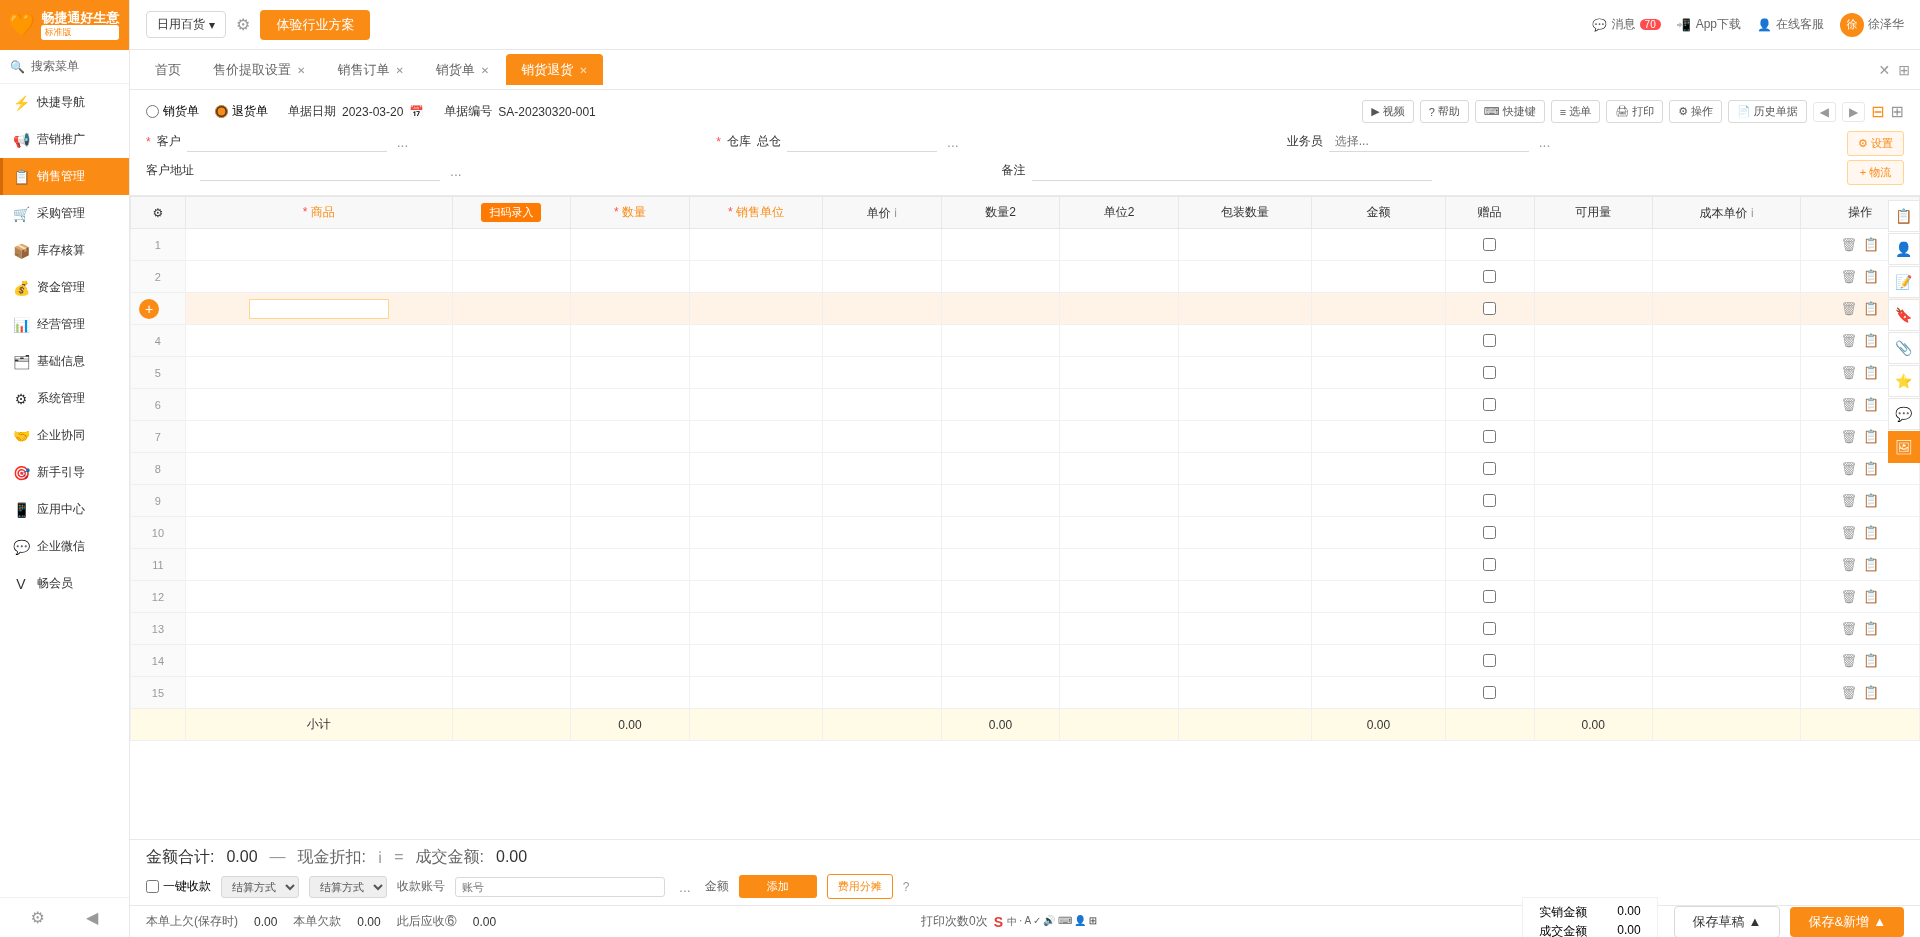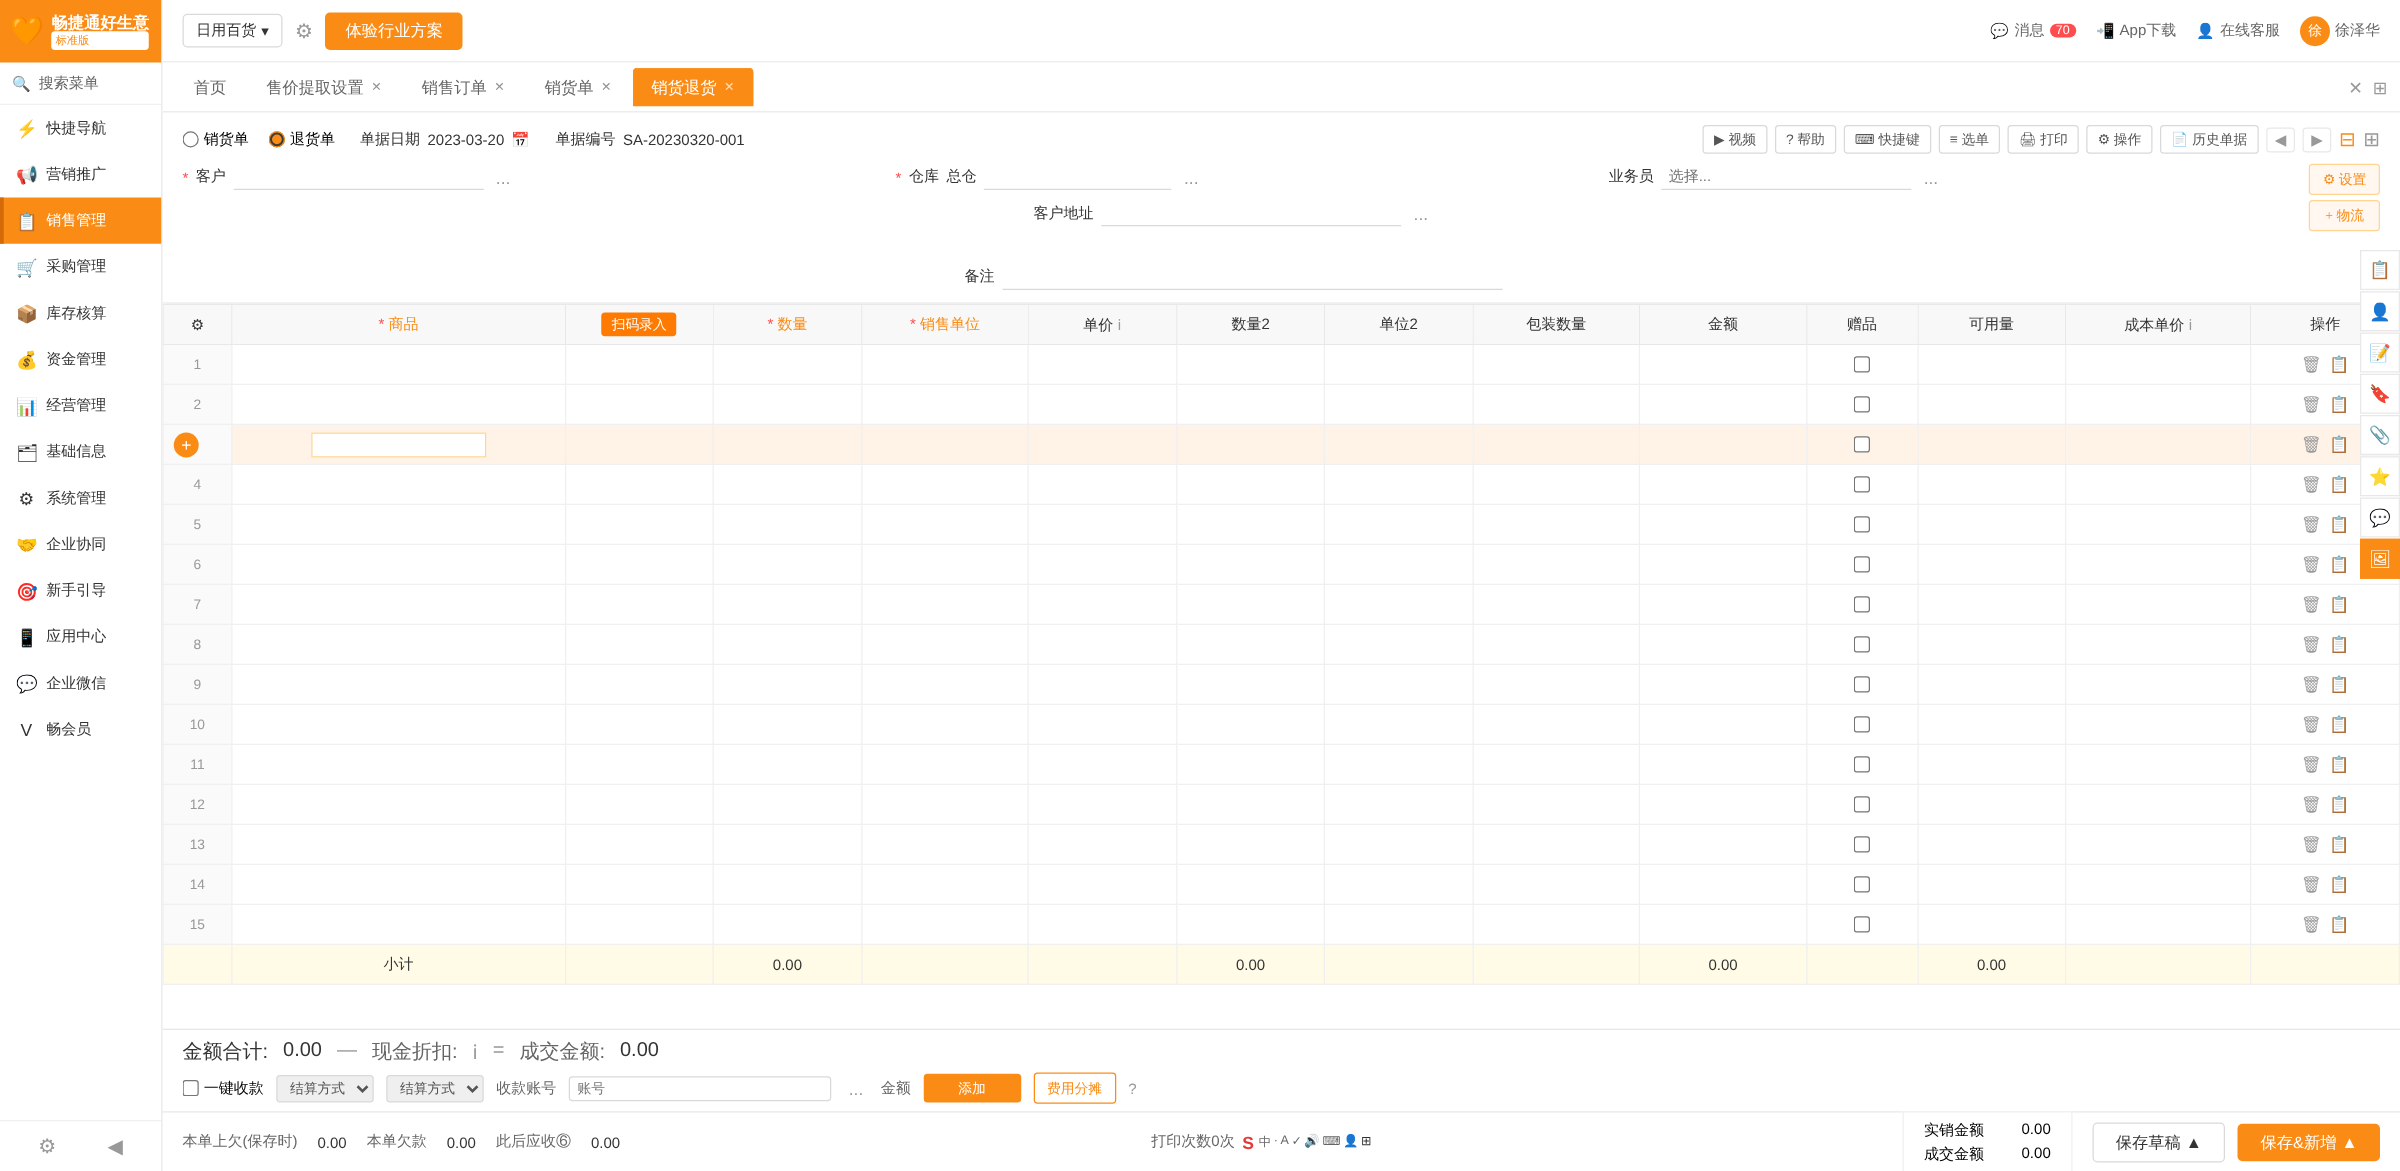--- a/index.html
+++ b/index.html
@@ -44,21 +44,21 @@
     .radio-item input[type=radio] { accent-color: #fa8c16; }
     .form-field { display: flex; align-items: center; gap: 6px; font-size: 12px; color: #666; }
     .form-field-label { color: #333; }
     .form-field-value { color: #333; font-weight: 500; }
     .toolbar-btn { display: flex; align-items: center; gap: 3px; padding: 3px 8px; border: 1px solid #d9d9d9; border-radius: 3px; cursor: pointer; font-size: 11px; color: #555; background: #fff; }
     .form-input-group { display: flex; align-items: center; gap: 6px; flex: 1; }
     .required-star { color: #ff4d4f; }
     .form-input { border: none; border-bottom: 1px solid #d9d9d9; outline: none; padding: 3px 6px; min-width: 120px; font-size: 12px; color: #333; background: transparent; }
     .ellipsis-btn { color: #999; cursor: pointer; padding: 0 4px; font-size: 14px; }
     .side-btns { display: flex; flex-direction: column; gap: 4px; }
-    .side-btn { background: #fff7f0; color: #fa8c16; border: 1px solid #ffd591; padding: 4px 10px; border-radius: 3px; cursor: pointer; font-size: 11px; white-space: nowrap; font-family: Liberation Serif, serif; }
+    .side-btn { background: #fff7f0; color: #fa8c16; border: 1px solid #ffd591; padding: 4px 10px; border-radius: 3px; cursor: pointer; font-size: 11px; white-space: nowrap; }
 
     
     .table-section { flex: 1; overflow: auto; background: #fff; }
     .data-table { width: 100%; border-collapse: collapse; font-size: 12px; }
     .data-table thead th { background: #f8f8f8; border: 1px solid #e8e8e8; padding: 6px 8px; text-align: center; font-weight: normal; color: #333; white-space: nowrap; position: sticky; top: 0; z-index: 1; }
     .data-table thead th.required { color: #fa8c16; }
     .data-table tbody td { border: 1px solid #f0f0f0; padding: 4px 8px; text-align: center; color: #333; height: 32px; }
     .data-table tbody tr.active-row td { background: #fff3e8; }
     .data-table tbody tr td:first-child { background: #fafafa; color: #999; font-size: 11px; }
     .scan-input-btn { background: #ff7a00; color: #fff; border: none; padding: 2px 8px; border-radius: 3px; cursor: pointer; font-size: 11px; }
@@ -75,21 +75,21 @@
     .footer-dash { color: #999; }
     .footer-label { color: #666; }
     .footer-row2 { display: flex; align-items: center; gap: 10px; }
     .footer-checkbox { display: flex; align-items: center; gap: 4px; }
     .footer-select { border: 1px solid #d9d9d9; border-radius: 3px; padding: 3px 6px; font-size: 11px; color: #555; }
     .footer-input-small { border: 1px solid #d9d9d9; border-radius: 3px; padding: 3px 60px 3px 6px; font-size: 11px; }
     .footer-add-btn { background: #fa8c16; color: #fff; border: none; padding: 4px 28px; border-radius: 3px; cursor: pointer; font-size: 11px; }
     .footer-split-btn { background: #fff; border: 1px solid #d9d9d9; padding: 4px 10px; border-radius: 3px; cursor: pointer; font-size: 11px; color: #fa8c16; border-color: #fa8c16; }
 
     
-    .bottombar { background: #fff; height: 48px; display: flex; align-items: center; justify-content: space-between; padding: 0 16px; border-top: 1px solid #e8e8e8; }
+    .bottombar { background: #fff; height: 32px; display: flex; align-items: center; justify-content: space-between; padding: 0 16px; border-top: 1px solid #e8e8e8; }
     .bottombar-left { display: flex; align-items: center; gap: 16px; font-size: 12px; color: #666; }
     .bottombar-middle { display: flex; align-items: center; gap: 6px; }
     .bottombar-right { display: flex; align-items: center; gap: 10px; }
     .btn-save-draft { background: #fff; border: 1px solid #d9d9d9; padding: 6px 18px; border-radius: 4px; cursor: pointer; font-size: 13px; color: #333; display: flex; align-items: center; gap: 4px; }
     .btn-save-new { background: #fa8c16; color: #fff; border: none; padding: 6px 18px; border-radius: 4px; cursor: pointer; font-size: 13px; display: flex; align-items: center; gap: 4px; }
     .right-float-btn { width: 32px; height: 32px; background: #fff; border: 1px solid #e8e8e8; display: flex; align-items: center; justify-content: center; cursor: pointer; font-size: 14px; color: #999; }
     .right-float-btn.orange { background: #fa8c16; color: #fff; border-color: #fa8c16; }
   </style>
 </head>
 <body>
@@ -303,21 +303,21 @@
               <span style="color:#333;font-size:12px;">总仓</span>
               <input class="form-input" style="width: 150px;">
               <span class="ellipsis-btn">...</span>
             </div>
             <div class="form-input-group">
               <span class="form-field-label">业务员</span>
               <input class="form-input" style="width: 200px;" placeholder="选择...">
               <span class="ellipsis-btn">...</span>
             </div>
           </div>
-          <div style="display:flex;align-items:center;gap:30px;flex-direction:column;">
+          <div style="display:flex;align-items:center;gap:30px;">
             <div class="form-input-group">
               <span class="form-field-label">客户地址</span>
               <input class="form-input" style="width: 240px;">
               <span class="ellipsis-btn">...</span>
             </div>
             <div class="form-input-group">
               <span class="form-field-label">备注</span>
               <input class="form-input" style="width: 400px;">
             </div>
           </div>

